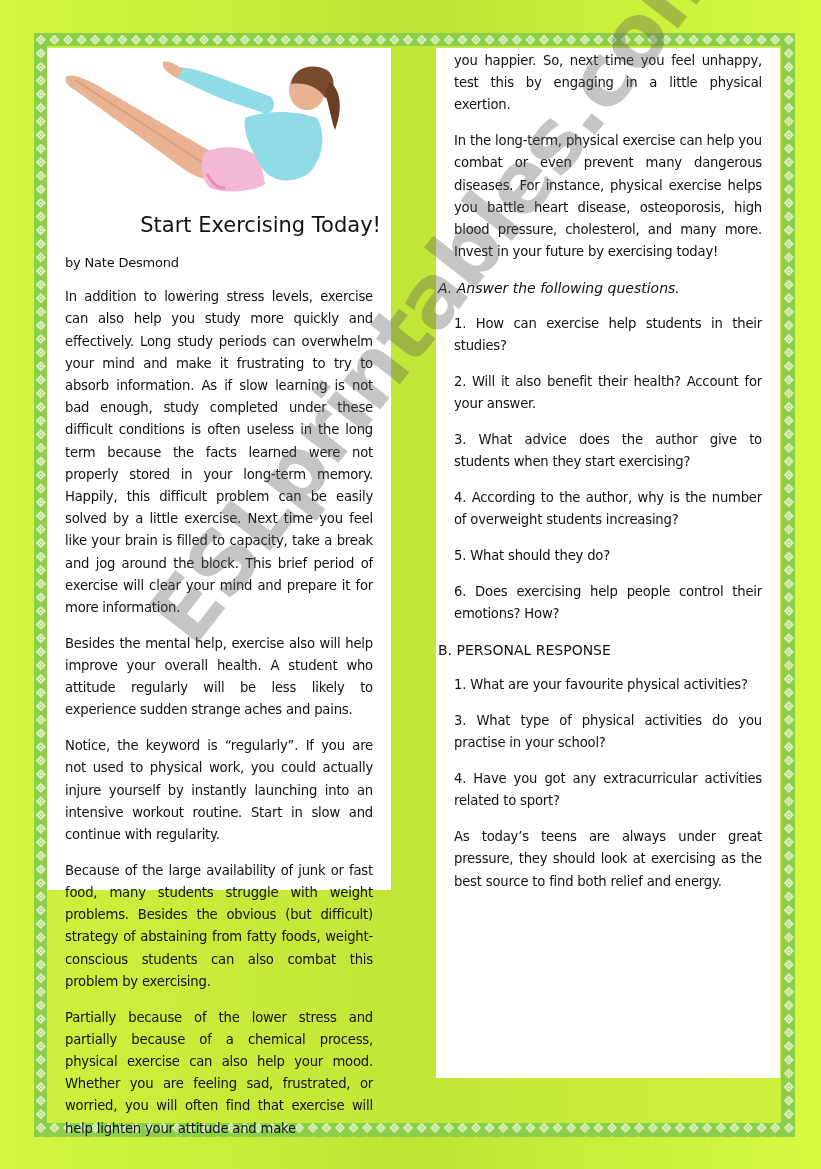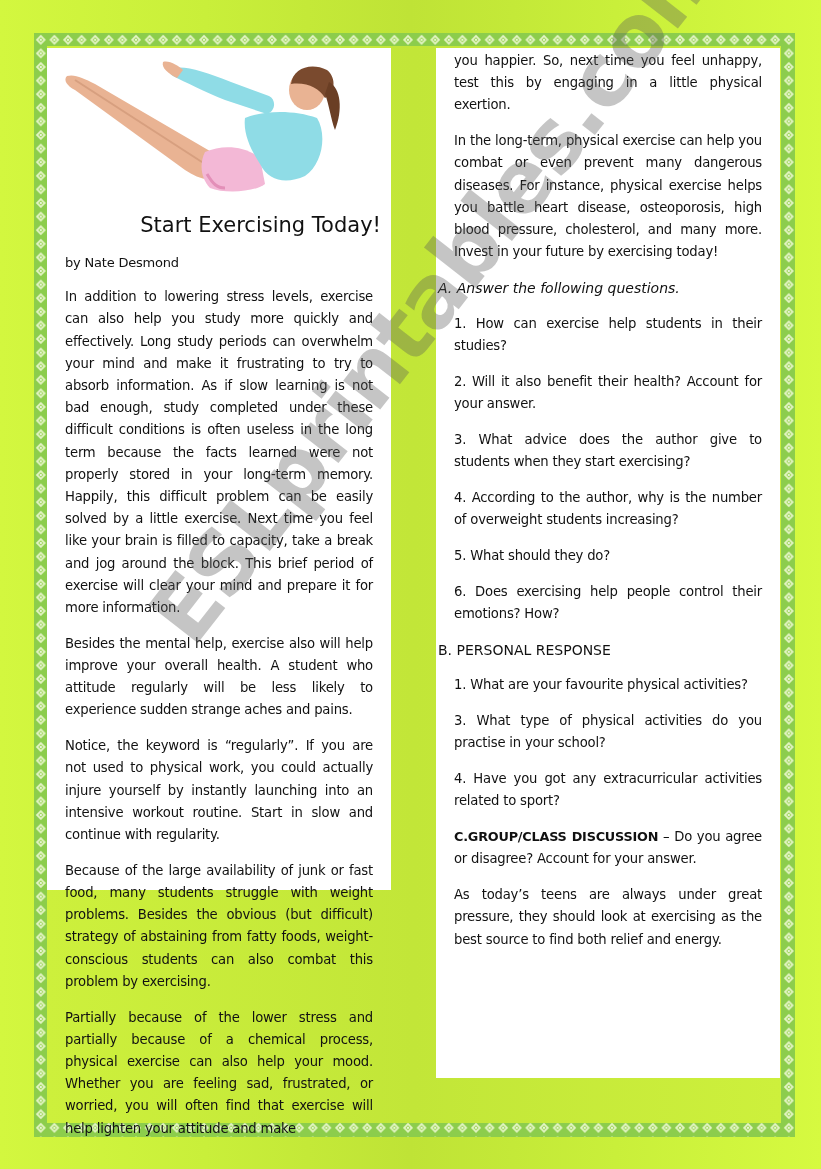--- a/index.html
+++ b/index.html
@@ -108,17 +108,16 @@
   <p>3. What advice does the author give to students when they start exercising?</p>
   <p>4. According to the author, why is the number of overweight students increasing?</p>
   <p>5. What should they do?</p>
   <p>6. Does exercising help people control their emotions? How?</p>
 
   <div class="heading">B. PERSONAL RESPONSE</div>
   <p>1. What are your favourite physical activities?</p>
   <p>3. What type of physical activities do you practise in your school?</p>
   <p>4. Have you got any extracurricular activities related to sport?</p>
 
-  <p><span style="font-weight:bold;font-size:12.8px;">C.GROUP/CLASS DISCUSSION</span><span> – Do you agree or disagree? Account for your answer.</span></p>
   <p>As today’s teens are always under great pressure, they should look at exercising as the best source to find both relief and energy.</p>
 </div>
 
 <div class="watermark">ESLprintables.com</div>
 
 </body></html>

